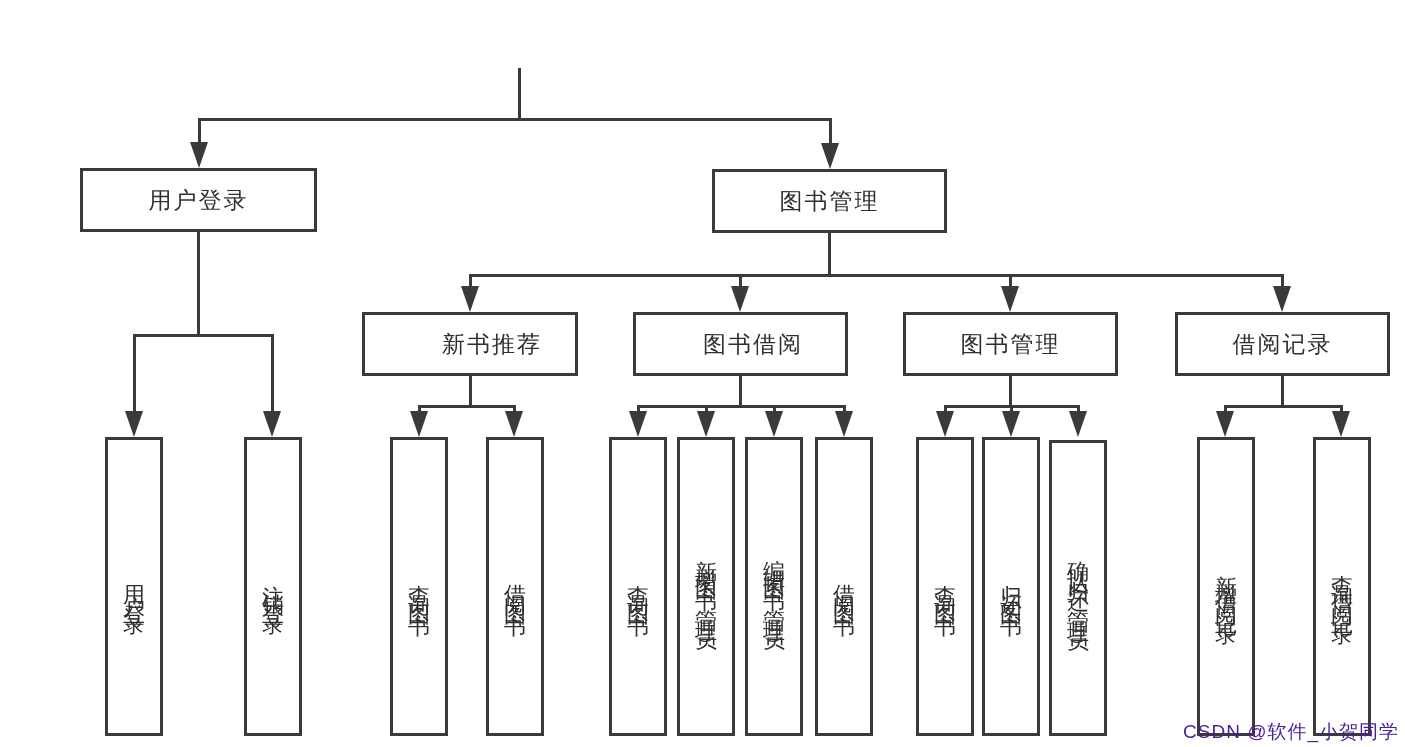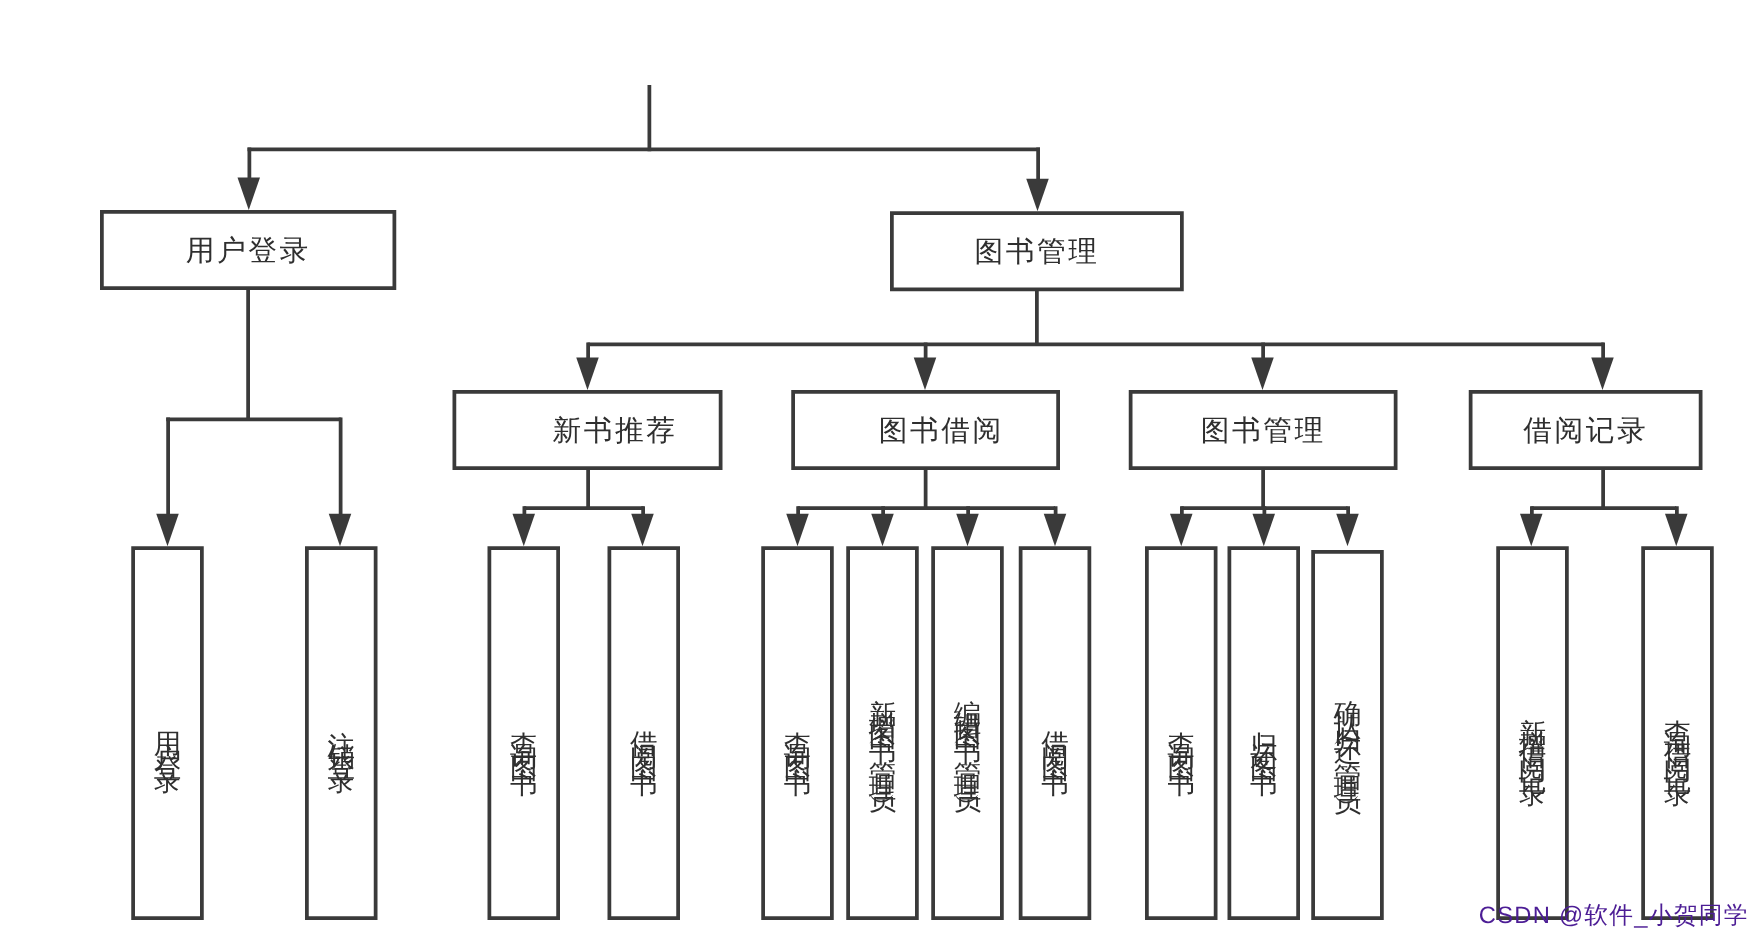--- a/index.html
+++ b/index.html
@@ -71,21 +71,21 @@
 
   <div class="box" style="left:362px; top:312px; width:216px; height:64px;padding-left:44px;">
     <span class="h-label">新书推荐</span>
   </div>
   <div class="box" style="left:633px; top:312px; width:215px; height:64px;padding-left:25px;">
     <span class="h-label">图书借阅</span>
   </div>
   <div class="box" style="left:903px; top:312px; width:215px; height:64px;">
     <span class="h-label">图书管理</span>
   </div>
-  <div class="box" style="left:1175px; top:312px; width:187px; height:64px;">
+  <div class="box" style="left:1175px; top:312px; width:215px; height:64px;">
     <span class="h-label">借阅记录</span>
   </div>
 
   <div class="vl" style="left:469px; top:375px; height:32px;"></div>
   <div class="hl" style="left:419px; top:405px; width:96px;"></div>
   <div class="vl" style="left:418px; top:405px; height:10px;"></div>
   <div class="arrow" style="left:410px; top:411px;"></div>
   <div class="vl" style="left:513px; top:405px; height:10px;"></div>
   <div class="arrow" style="left:505px; top:411px;"></div>
 

